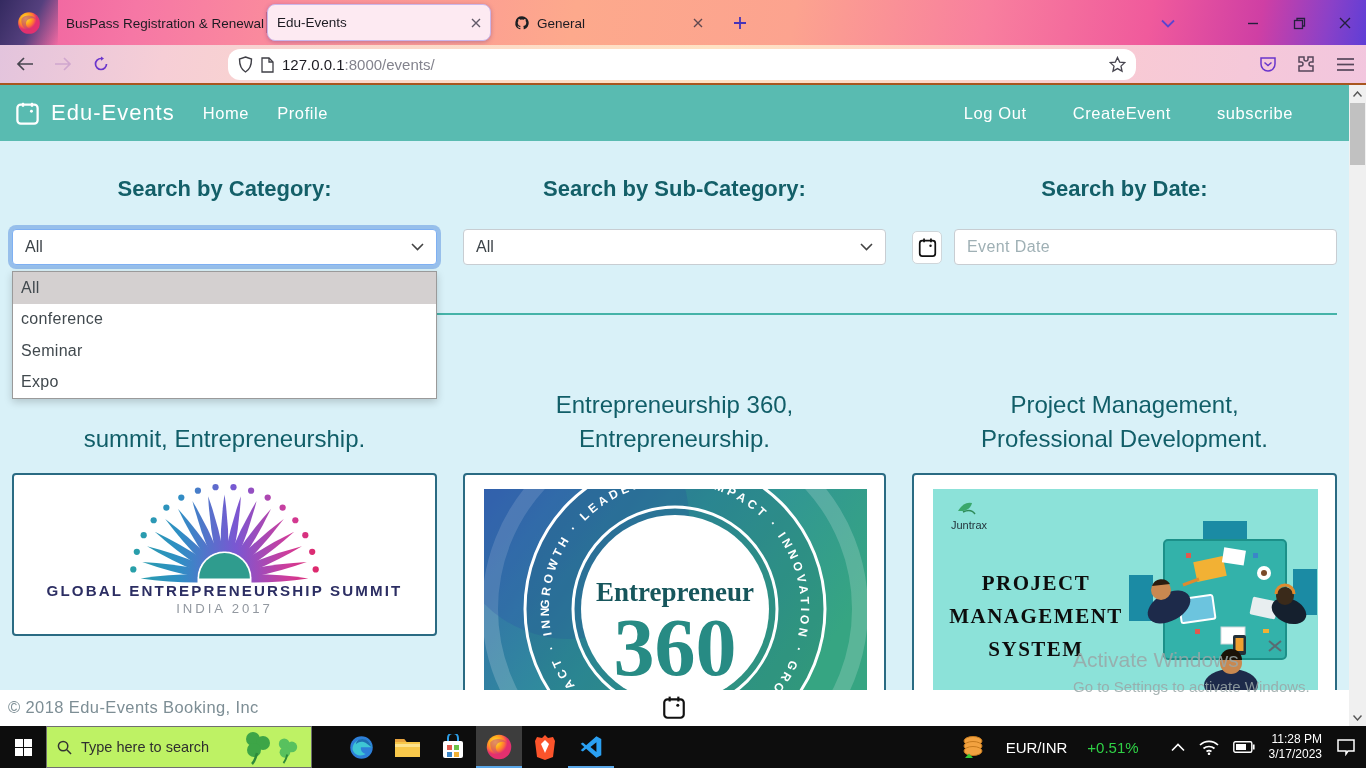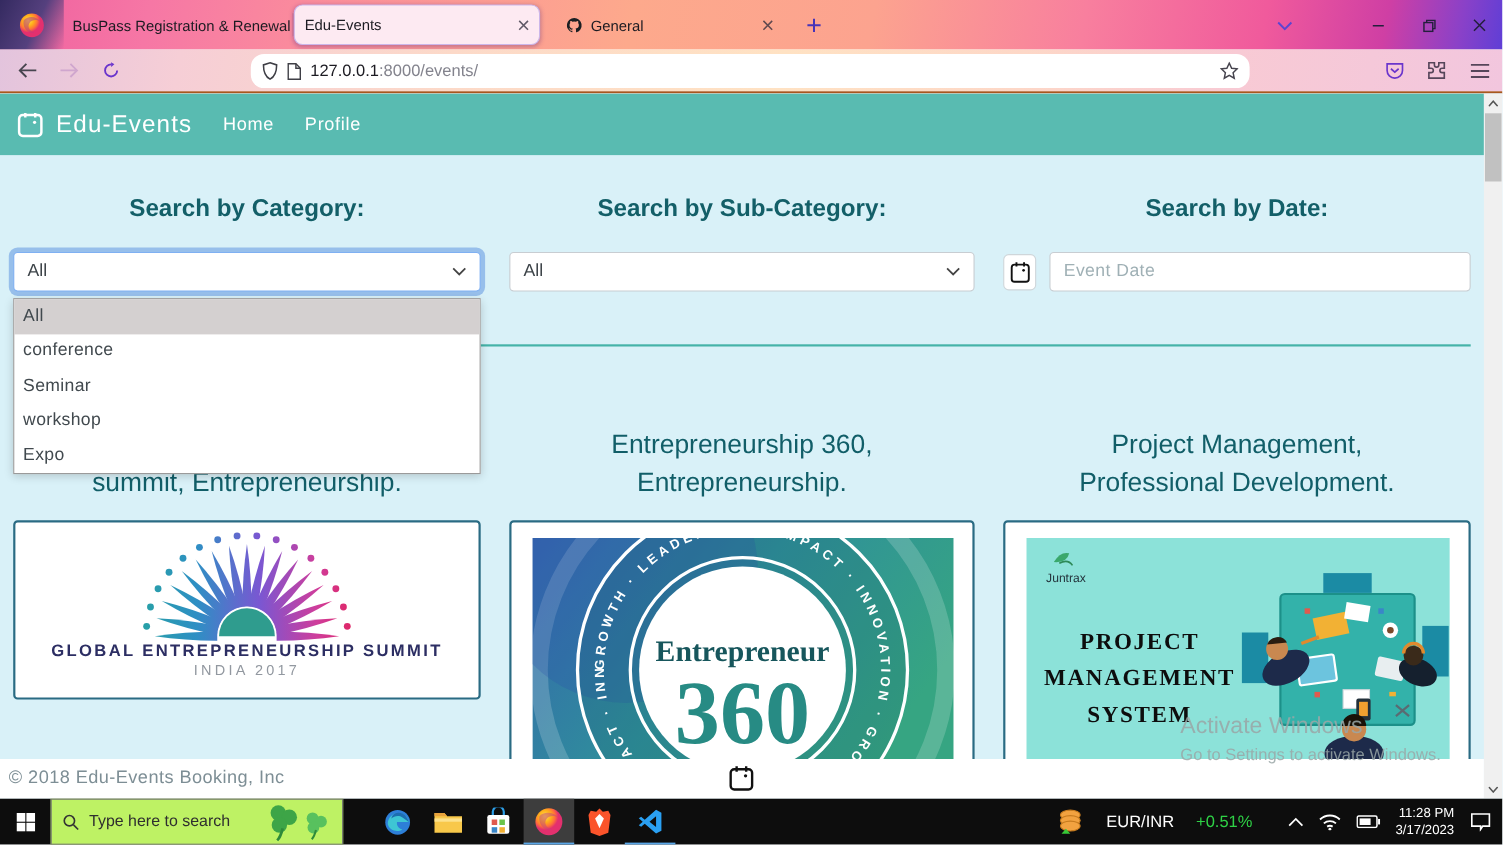--- a/index.html
+++ b/index.html
@@ -250,20 +250,25 @@
     <nav class="sitenav">
       <svg width="27" height="27" viewBox="0 0 24 24" fill="none" stroke="#fff" stroke-width="2" style="margin-left:14px">
         <rect x="3" y="4" width="18" height="17" rx="3"></rect>
           <line x1="8" y1="2.5" x2="8" y2="6"></line>
           <line x1="16" y1="2.5" x2="16" y2="6"></line>
           <circle cx="15.5" cy="10" r="1.3" fill="#fff" stroke="none"></circle>
       </svg>
       <span class="brand">Edu-Events</span>
       <span class="navlink">Home</span>
       <span class="navlink">Profile</span>
+      <div class="navright">
+        <span>Log Out</span>
+        <span>CreateEvent</span>
+        <span>subscribe</span>
+      </div>
     </nav>
 
     <div class="headrow">
       <h2>Search by Category:</h2>
       <h2>Search by Sub-Category:</h2>
       <h2>Search by Date:</h2>
     </div>
 
     <div class="ctrlrow">
       <div class="sel focused">
@@ -425,21 +430,20 @@
           <circle cx="352" cy="107" r="9" fill="#3a2a1a"></circle>
           <path d="M343,105 a9,9 0 0 1 18,0" fill="none" stroke="#e08a2e" stroke-width="3"></path>
         </svg>
       </div>
     </div>
 
     <div class="dropdown">
       <div class="opt hl">All</div>
       <div class="opt">conference</div>
       <div class="opt">Seminar</div>
-      <div class="opt">workshop</div>
       <div class="opt">Expo</div>
     </div>
 
     <div class="watermark">
       <div class="w1">Activate Windows</div>
       <div class="w2">Go to Settings to activate Windows.</div>
     </div>
 
     <footer class="sitefooter">
       <span class="copy">© 2018 Edu-Events Booking, Inc</span>

